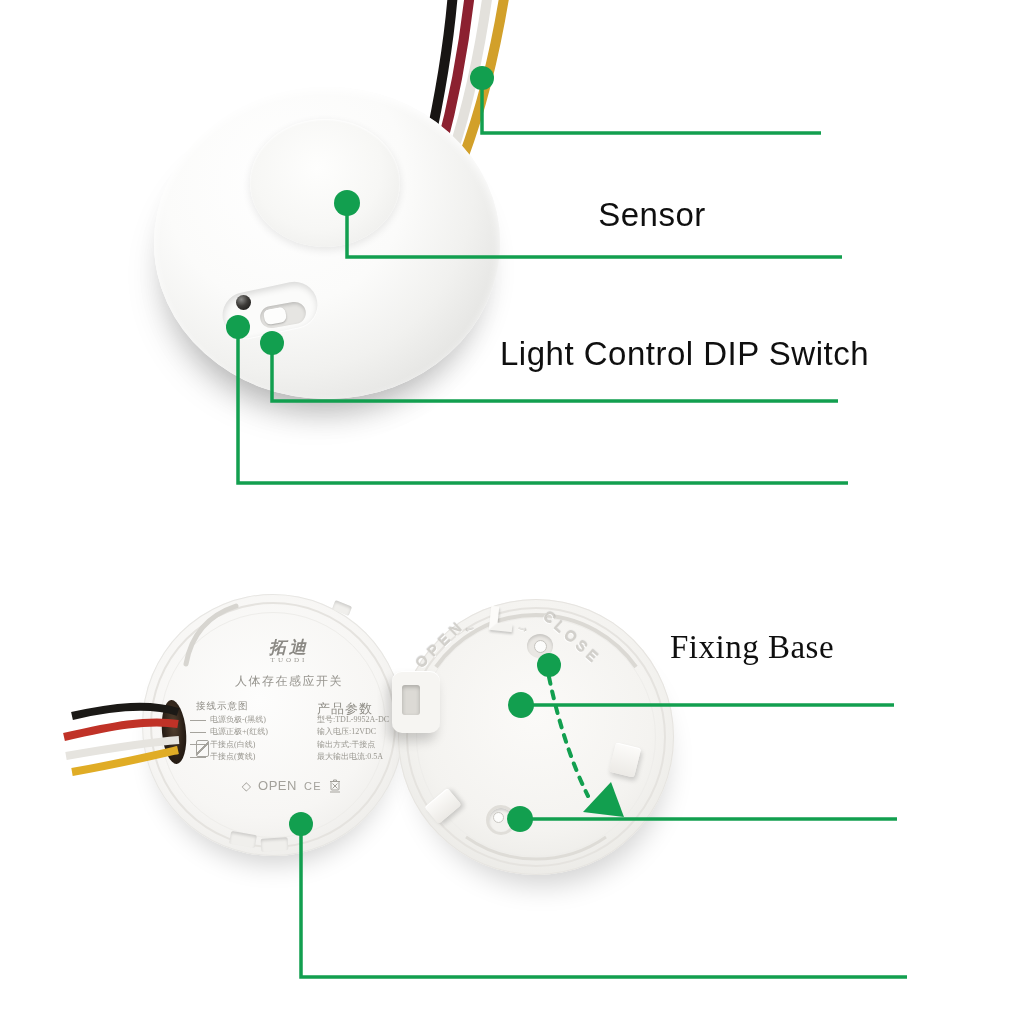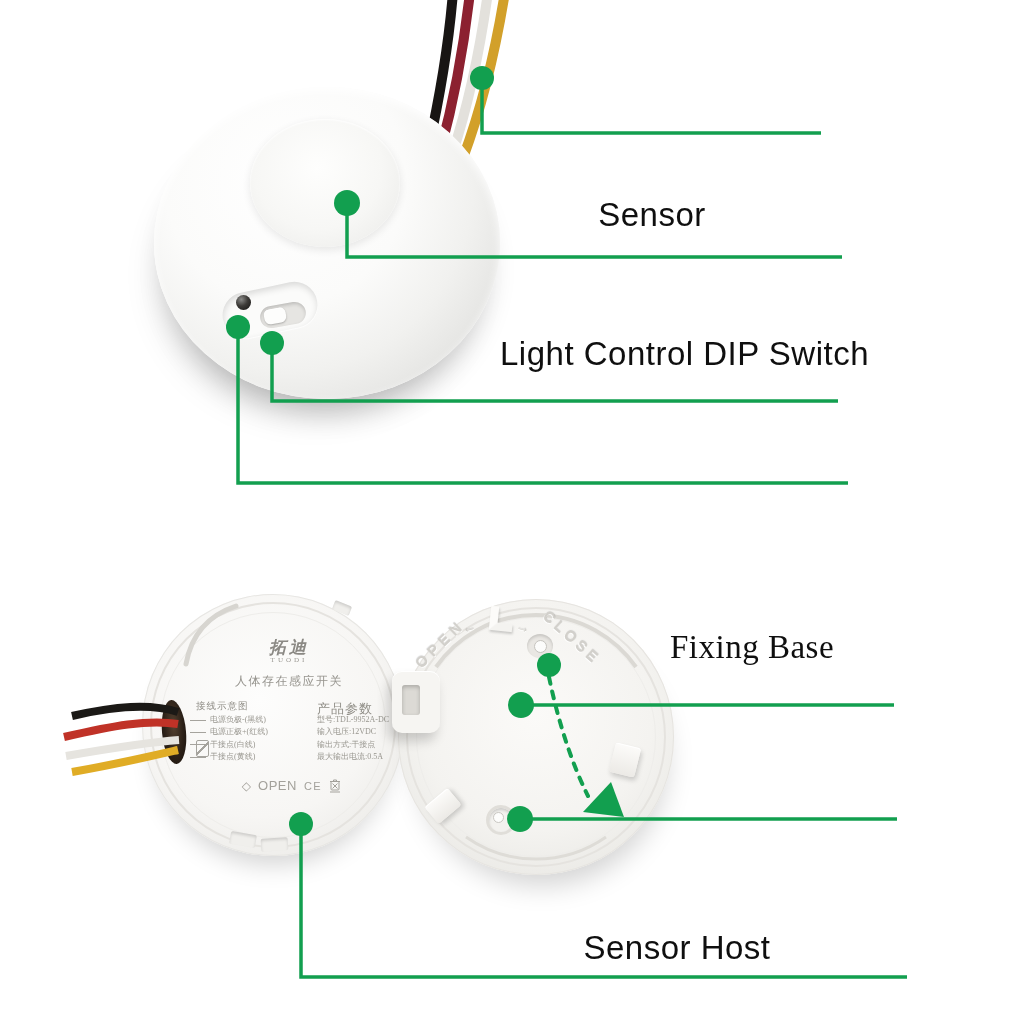--- a/index.html
+++ b/index.html
@@ -223,15 +223,14 @@
       <circle cx="549" cy="665" r="12"></circle>
       <circle cx="521" cy="705" r="13"></circle>
       <circle cx="520" cy="819" r="13"></circle>
       <circle cx="301" cy="824" r="12"></circle>
     </g>
   </svg>
 
   <div id="lbl-sensor" class="lbl">Sensor</div>
   <div id="lbl-dip" class="lbl">Light Control DIP Switch</div>
   <div id="lbl-fixing" class="lbl">Fixing Base</div>
-  <div id="lbl-host" class="lbl">Sensor Host</div>
 
 </div>
 
 </body></html>

